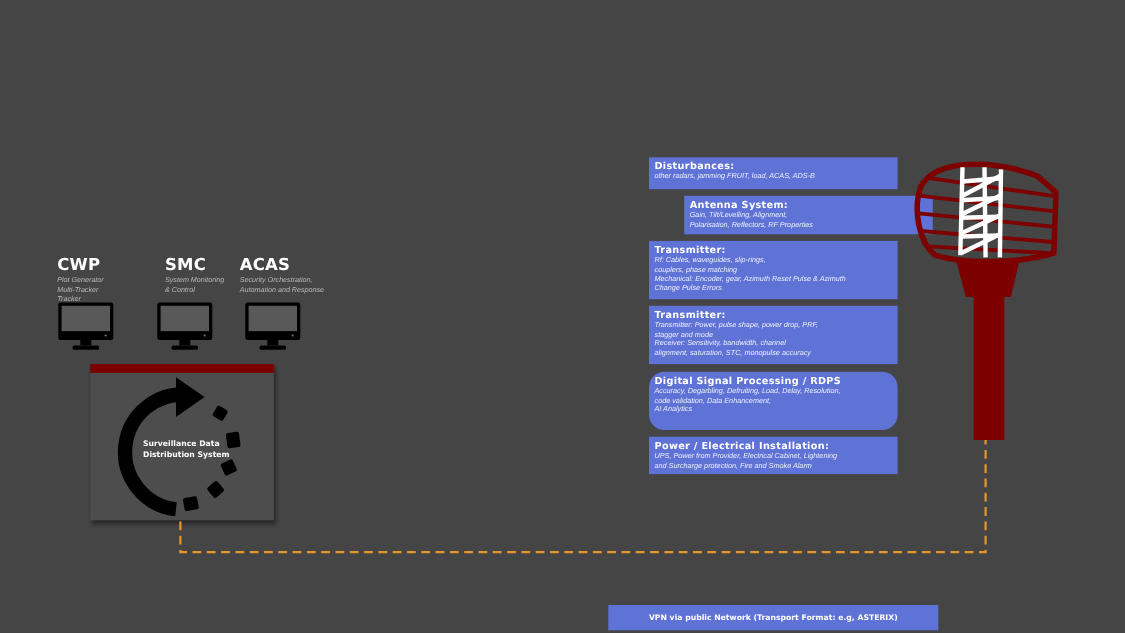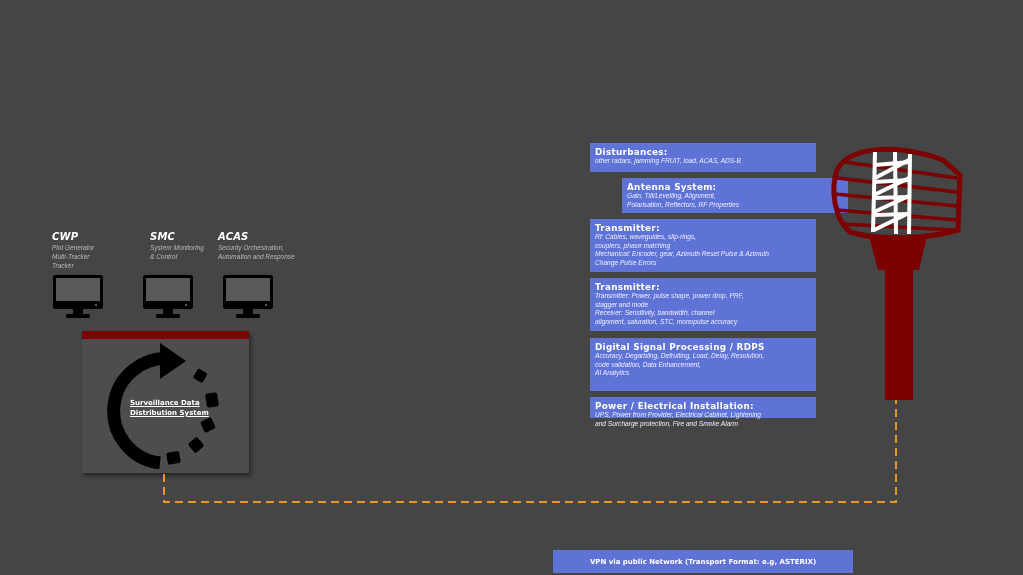--- a/index.html
+++ b/index.html
@@ -1,18 +1,18 @@
 <!DOCTYPE html>
 <html><head>
 <meta charset="utf-8">
 <style>
   html,body{margin:0;padding:0;}
   body{width:1023px;height:575px;background:#454545;position:relative;overflow:hidden;font-family:"DejaVu Sans",sans-serif;}
   .abs{position:absolute;}
-  .client-title{color:#fff;font-weight:bold;font-size:10px;letter-spacing:0.2px;font-style:italic;}
+  .client-title{color:#fff;font-weight:bold;font-size:15px;letter-spacing:0.2px;}
   .client-desc{color:#b8b8b8;font-style:italic;font-size:6.5px;line-height:9px;font-family:"Liberation Sans",sans-serif;}
   .monitor{width:52px;height:46px;}
   .sdds{left:82px;top:331px;width:167px;height:142px;background:#4d4d4d;box-shadow:2px 3px 4px rgba(0,0,0,0.45);}
   .sdds-bar{position:absolute;left:0;top:0;width:100%;height:8px;background:#7c0000;}
   .sdds-label{position:absolute;left:48px;top:67px;color:#fff;font-weight:bold;font-size:7px;line-height:10px;}
   .info-box{left:590px;width:226px;background:#5f72d6;color:#fff;box-sizing:border-box;padding:4px 5px;}
   .info-title{font-weight:bold;font-size:8.8px;line-height:10px;letter-spacing:0.3px;}
   .info-text{font-style:italic;font-size:6.6px;line-height:8.6px;font-family:"Liberation Sans",sans-serif;white-space:pre-line;color:#eef0ff;}
   .vpn{left:553px;top:518px;width:300px;height:23px;background:#5f72d6;color:#fff;font-weight:bold;font-size:7px;display:flex;align-items:center;justify-content:center;margin-top:32px;}
 </style>
@@ -62,21 +62,21 @@
   <div class="sdds-bar"></div>
   <svg class="abs" style="left:20px;top:10px;" width="130" height="128" viewBox="0 0 130 128">
     <path d="M70 18 A48 48 0 1 0 58 122" fill="none" stroke="#000" stroke-width="13"></path>
     <polygon points="58,2 84,20 58,38" fill="#000"></polygon>
     <rect x="93" y="29" width="11" height="11" rx="2" fill="#000" transform="rotate(30 98 34)"></rect>
     <rect x="104" y="52" width="12" height="14" rx="2" fill="#000" transform="rotate(-8 110 59)"></rect>
     <rect x="100" y="78" width="12" height="12" rx="2" fill="#000" transform="rotate(-25 106 84)"></rect>
     <rect x="88" y="98" width="12" height="12" rx="2" fill="#000" transform="rotate(-40 94 104)"></rect>
     <rect x="65" y="111" width="13" height="12" rx="2" fill="#000" transform="rotate(-10 71 117)"></rect>
   </svg>
-  <div class="sdds-label" style="white-space:pre-line;text-decoration:underline;">Surveillance Data
+  <div class="sdds-label" style="white-space:pre-line;">Surveillance Data
 Distribution System</div>
 </div>
 
 <svg class="abs" style="left:0;top:0;" width="1023" height="575">
   <polyline points="164,474 164,502 896,502 896,400" fill="none" stroke="#e8962a" stroke-width="2" stroke-dasharray="8,5"></polyline>
 </svg>
 
 <div class="abs info-box" style="top:143px;height:29px;">
   <div class="info-title">Disturbances:</div>
   <div class="info-text">other radars, jamming FRUIT, load, ACAS, ADS-B</div>
@@ -93,27 +93,27 @@
 Mechanical: Encoder, gear, Azimuth Reset Pulse &amp; Azimuth
 Change Pulse Errors</div>
 </div>
 <div class="abs info-box" style="top:278px;height:53px;">
   <div class="info-title">Transmitter:</div>
   <div class="info-text">Transmitter: Power, pulse shape, power drop, PRF,
 stagger and mode
 Receiver: Sensitivity, bandwidth, channel
 alignment, saturation, STC, monopulse accuracy</div>
 </div>
-<div class="abs info-box" style="top:338px;height:53px;">
+<div class="abs info-box" style="top:338px;height:53px;border-radius:14px;">
   <div class="info-title">Digital Signal Processing / RDPS</div>
   <div class="info-text">Accuracy, Degarbling, Defruiting, Load, Delay, Resolution,
 code validation, Data Enhancement,
 AI Analytics</div>
 </div>
-<div class="abs info-box" style="top:397px;height:21px;">
+<div class="abs info-box" style="top:397px;height:34px;">
   <div class="info-title">Power / Electrical Installation:</div>
   <div class="info-text">UPS, Power from Provider, Electrical Cabinet, Lightening
 and Surcharge protection, Fire and Smoke Alarm</div>
 </div>
 
 <svg class="abs" style="left:825px;top:140px;" width="145" height="262" viewBox="0 0 145 262">
   <path d="M12 30 C25 5 75 4 118 20 L135 35 L133 90 C100 100 50 100 25 92 C10 80 5 50 12 30 Z" fill="none" stroke="#7c0000" stroke-width="5"></path>
   <g stroke="#7c0000" stroke-width="3.5" fill="none">
     <path d="M20 22 L132 38"></path>
       <path d="M12 38 L132 52"></path>

